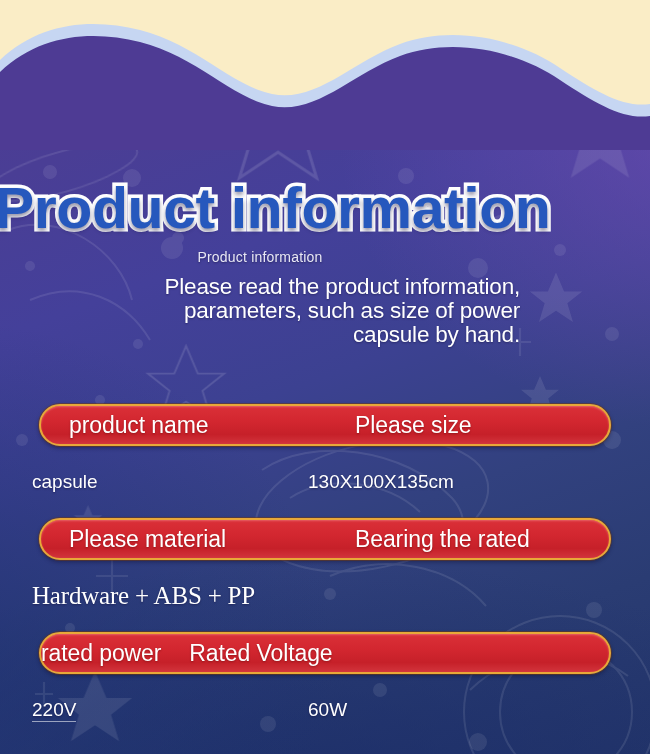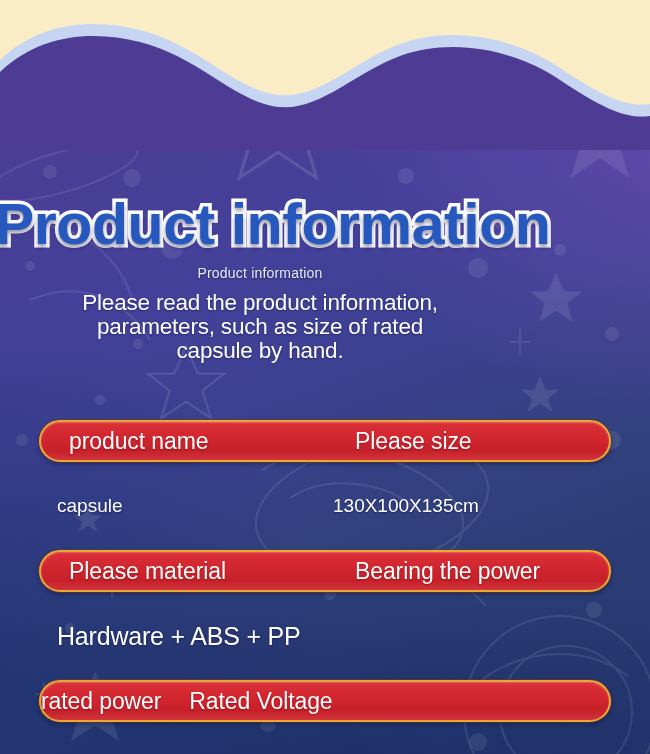--- a/index.html
+++ b/index.html
@@ -40,21 +40,21 @@
     top: 0; left: 0;
     width: 650px;
     height: 150px;
     pointer-events: none;
   }
   .wave-wrap svg { display: block; }
 
   
   .header {
     position: absolute;
-    top: 194px;
+    top: 178px;
     left: 0;
     width: 520px;
     text-align: center;
   }
   .main-title {
     font-size: 58px;
     font-weight: bold;
     letter-spacing: -0.5px;
     color: #2658bd;
     line-height: 1.02;
@@ -71,34 +71,35 @@
     letter-spacing: 0.2px;
     text-shadow: 0 1px 2px rgba(20,16,60,0.5);
   }
   .lead {
     margin-top: 10px;
     font-size: 22.5px;
     color: #ffffff;
     line-height: 1.06;
     letter-spacing: -0.2px;
     text-shadow: 0 1px 2px rgba(20,16,60,0.45);
+    text-align: right;
   }
 
   
   .spec-table {
     position: absolute;
     top: 404px;
     left: 0;
     width: 650px;
   }
   .spec-block { position: relative; }
 
   .pill {
     position: relative;
-    margin: 16px auto;
+    margin: 0 auto;
     width: 572px;
     height: 42px;
     border-radius: 24px;
     background: linear-gradient(180deg, #da3038 0%, #d2262f 42%, #c62029 75%, #d2343c 100%);
     border: 2.5px solid #e8a838;
     box-shadow:
       0 0 0 1px rgba(120,60,10,0.5),
       inset 0 1px 2px rgba(255,190,190,0.35),
       0 2px 4px rgba(15,12,45,0.45);
     display: flex;
@@ -111,32 +112,32 @@
     letter-spacing: -0.1px;
     white-space: nowrap;
     text-shadow: 0 1px 2px rgba(90,10,10,0.45);
   }
   .pill .cell.c1 { margin-left: 28px; width: 286px; }
   .pill .cell.c2 { margin-left: 0px; }
 
   .valrow {
     display: flex;
     align-items: center;
-    height: 56px;
-    padding-left: 57px;
+    height: 72px;
+    padding-left: 32px;
     box-sizing: border-box;
   }
   .valrow .cell {
     color: #ffffff;
     text-shadow: 0 1px 2px rgba(20,16,60,0.5);
     white-space: nowrap;
   }
   .valrow .cell.c1 { width: 276px; }
   .valrow.sm .cell { font-size: 19px; }
-  .valrow.lg .cell { font-size: 25px; letter-spacing: -0.2px; }
+  .valrow.lg .cell { font-size: 25px; letter-spacing: -0.2px; font-family: Liberation Serif, serif; }
   .valrow .underline-artifact {
     border-bottom: 1px solid rgba(255,255,255,0.55);
     padding-bottom: 1px;
     text-align: right;
   }
 </style>
 </head>
 <body>
 
 <div id="page">
@@ -213,42 +214,42 @@
       <path d="M0,72 C 40,34 92,30 140,42 C 196,56 232,98 272,106 C 316,115 352,74 400,56
                C 452,37 516,50 560,80 C 596,104 624,120 650,116 L650,150 L0,150 Z" fill="#4E3B94"></path>
     </svg>
   </div>
 
   <div class="header">
     <div class="main-title">Product information</div>
     <div class="sub-title">Product information</div>
     <div class="lead">
       <div>Please read the product information,</div>
-      <div>parameters, such as size of rated</div>
+      <div>parameters, such as size of power</div>
       <div>capsule by hand.</div>
     </div>
   </div>
 
   <div class="spec-table">
 
     <div class="spec-block">
       <div class="pill">
         <div class="cell c1">product name</div>
         <div class="cell c2">Please size</div>
       </div>
       <div class="valrow sm">
         <div class="cell c1">capsule</div>
         <div class="cell c2">130X100X135cm</div>
       </div>
     </div>
 
     <div class="spec-block">
       <div class="pill">
         <div class="cell c1">Please material</div>
-        <div class="cell c2">Bearing the power</div>
+        <div class="cell c2">Bearing the rated</div>
       </div>
       <div class="valrow lg">
         <div class="cell c1">Hardware + ABS + PP</div>
         <div class="cell c2"></div>
       </div>
     </div>
 
     <div class="spec-block">
       <div class="pill">
         <div class="cell c2">rated power</div>

